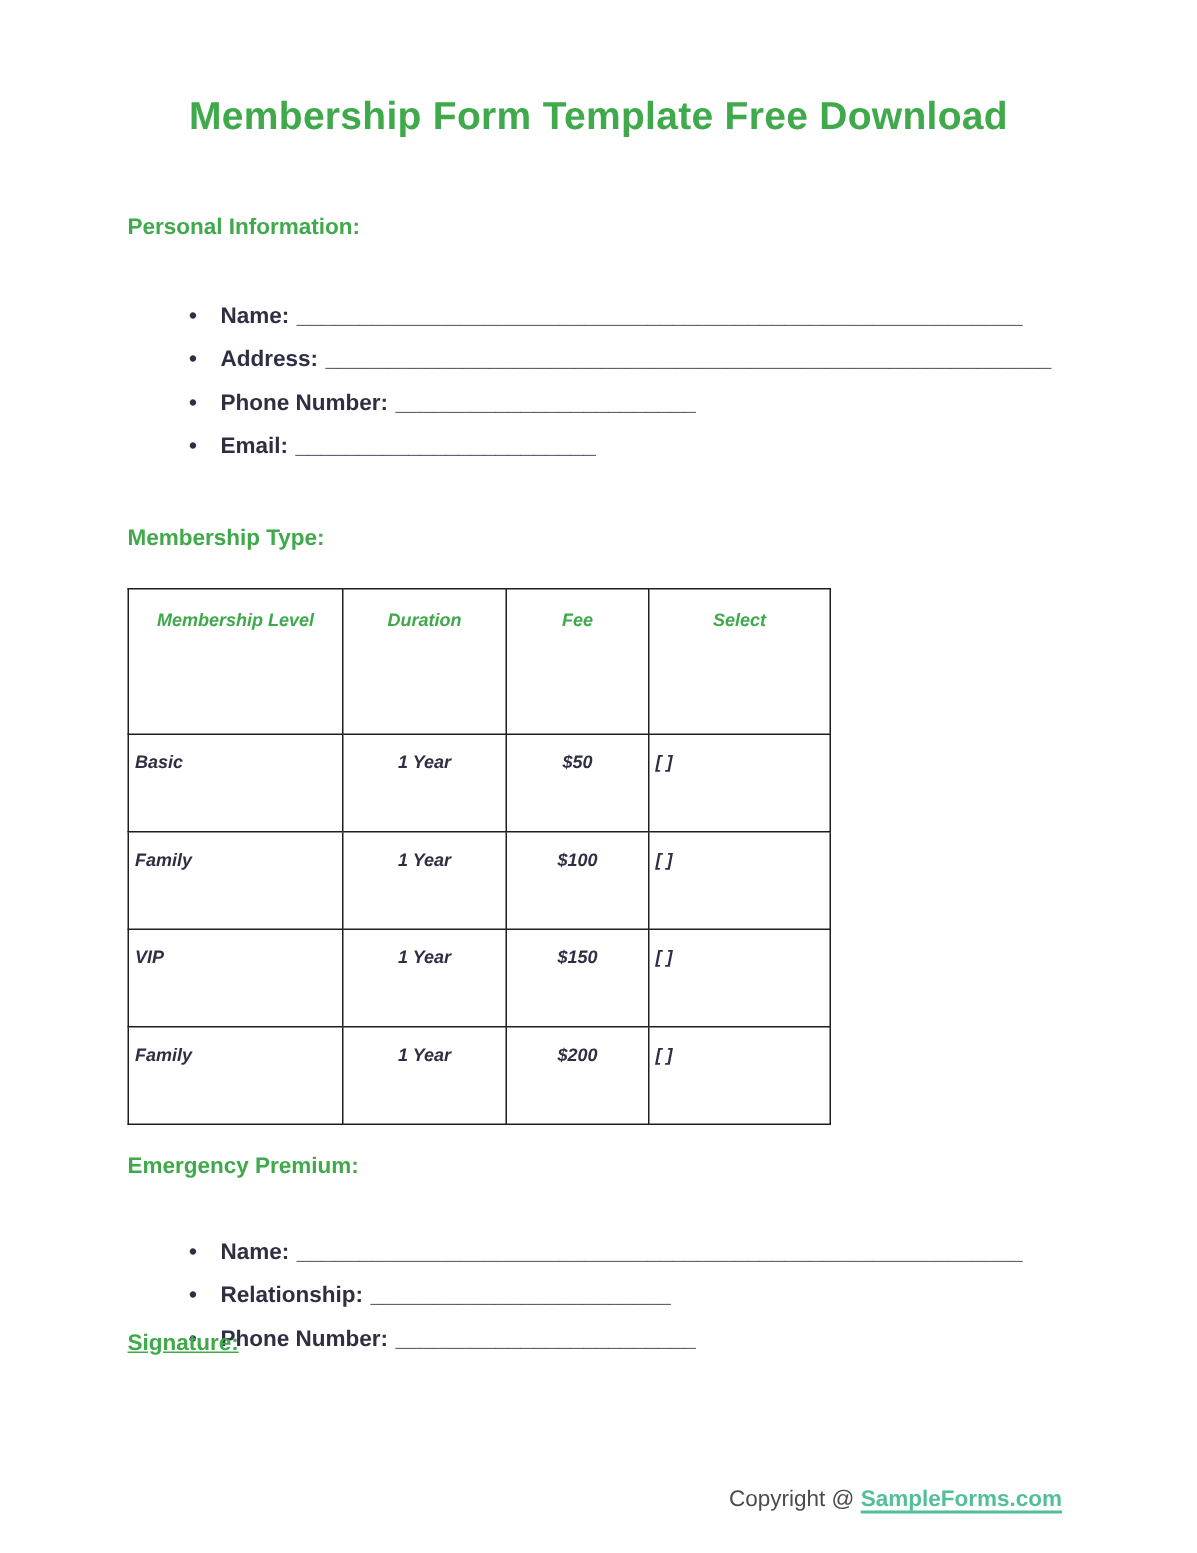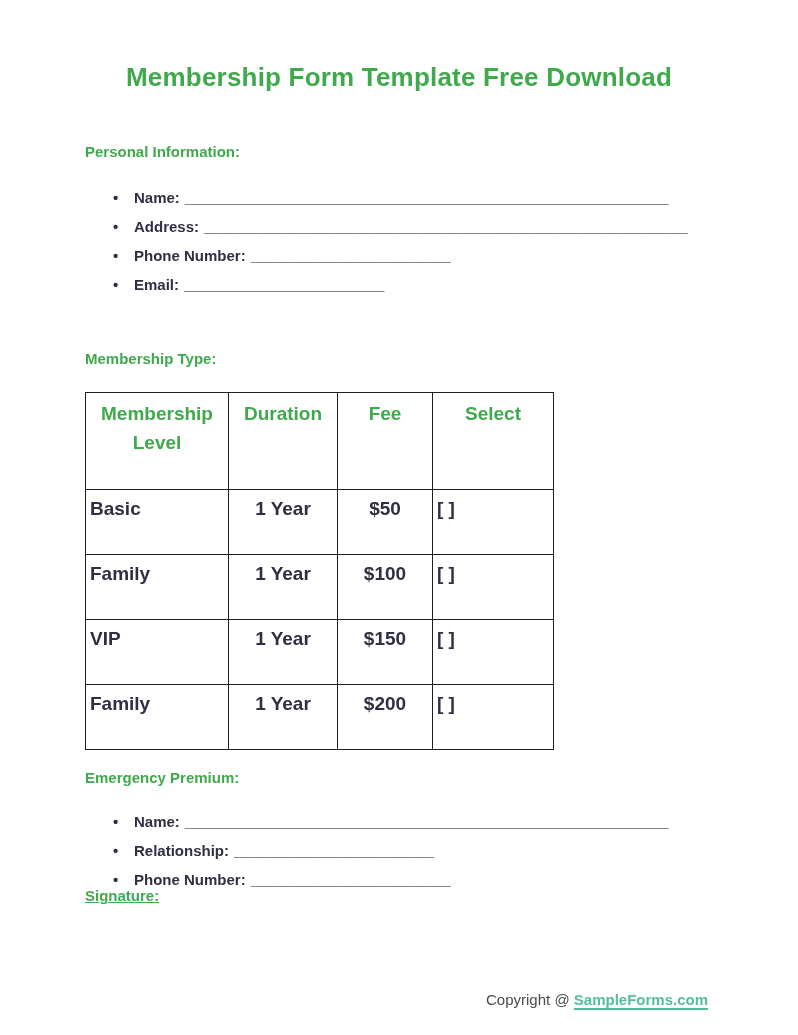--- a/index.html
+++ b/index.html
@@ -31,21 +31,21 @@
     font-size:15px;font-weight:700;
     color:var(--accent-green);
     margin:0;white-space:nowrap;
   }
   .h-personal{top:143px;}
   .h-membership{top:350px;}
   .h-emergency{top:769px;}
   .h-signature{top:887px;text-decoration:underline;}
   ul.fields{
     position:absolute;left:85px;
-    margin:0;padding:0;list-style:none;
+    margin:13px;padding:0;list-style:none;
   }
   .u-personal{top:183px;}
   .u-emergency{top:807px;}
   ul.fields li{
     position:relative;
     padding-left:49px;
     line-height:29px;
     font-size:15px;font-weight:700;
     color:var(--body-text);
     white-space:nowrap;
@@ -57,22 +57,23 @@
   }
   ul.fields .line{margin-left:5px;letter-spacing:0;}
   table.membership{
     position:absolute;top:392px;left:85px;
     border-collapse:collapse;
     table-layout:fixed;
   }
   table.membership th, table.membership td{
     border:1.5px solid var(--border);
     vertical-align:top;
-    font-size:19px;font-weight:700;
+    font-size:12px;font-weight:700;
     line-height:29px;
+    font-style:italic;
   }
   table.membership th{
     height:90px;
     padding:6px 4px 0 4px;
     text-align:center;
     color:var(--accent-green);
   }
   table.membership td{
     height:60px;
     padding:4px 4px 0 4px;

